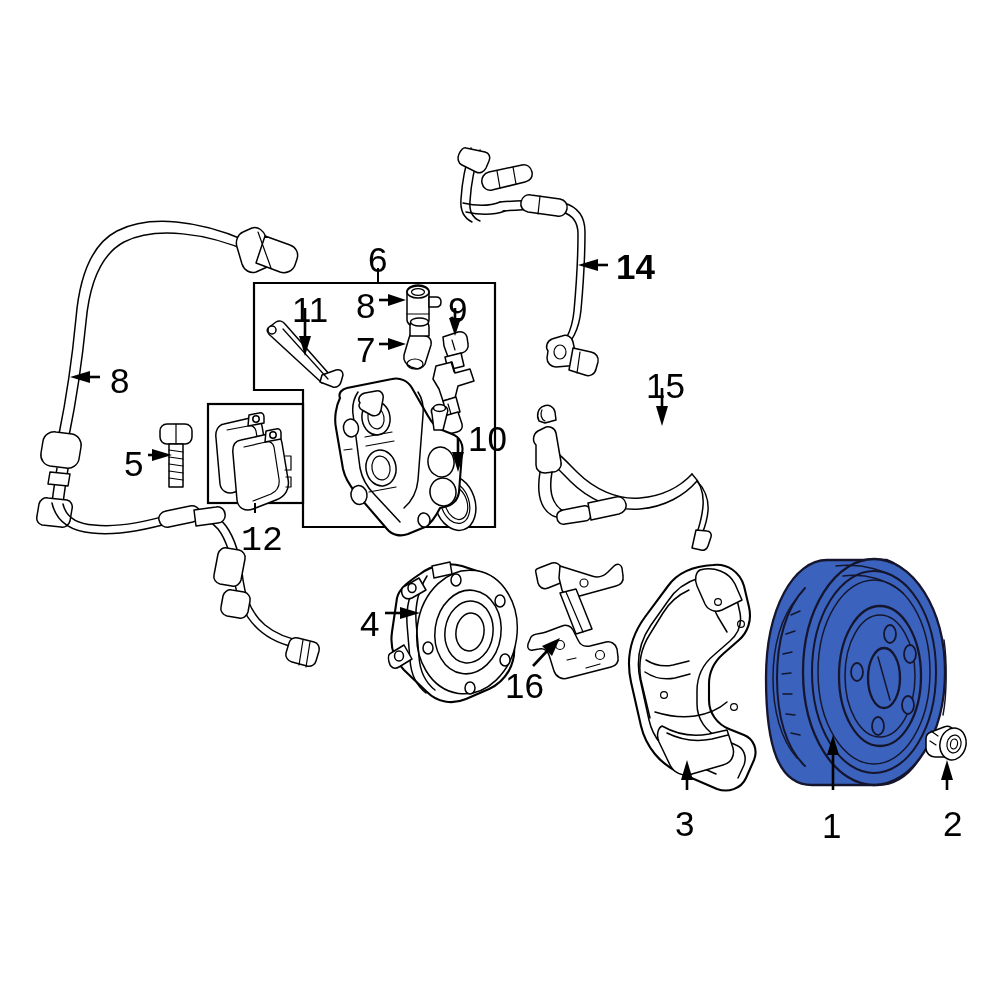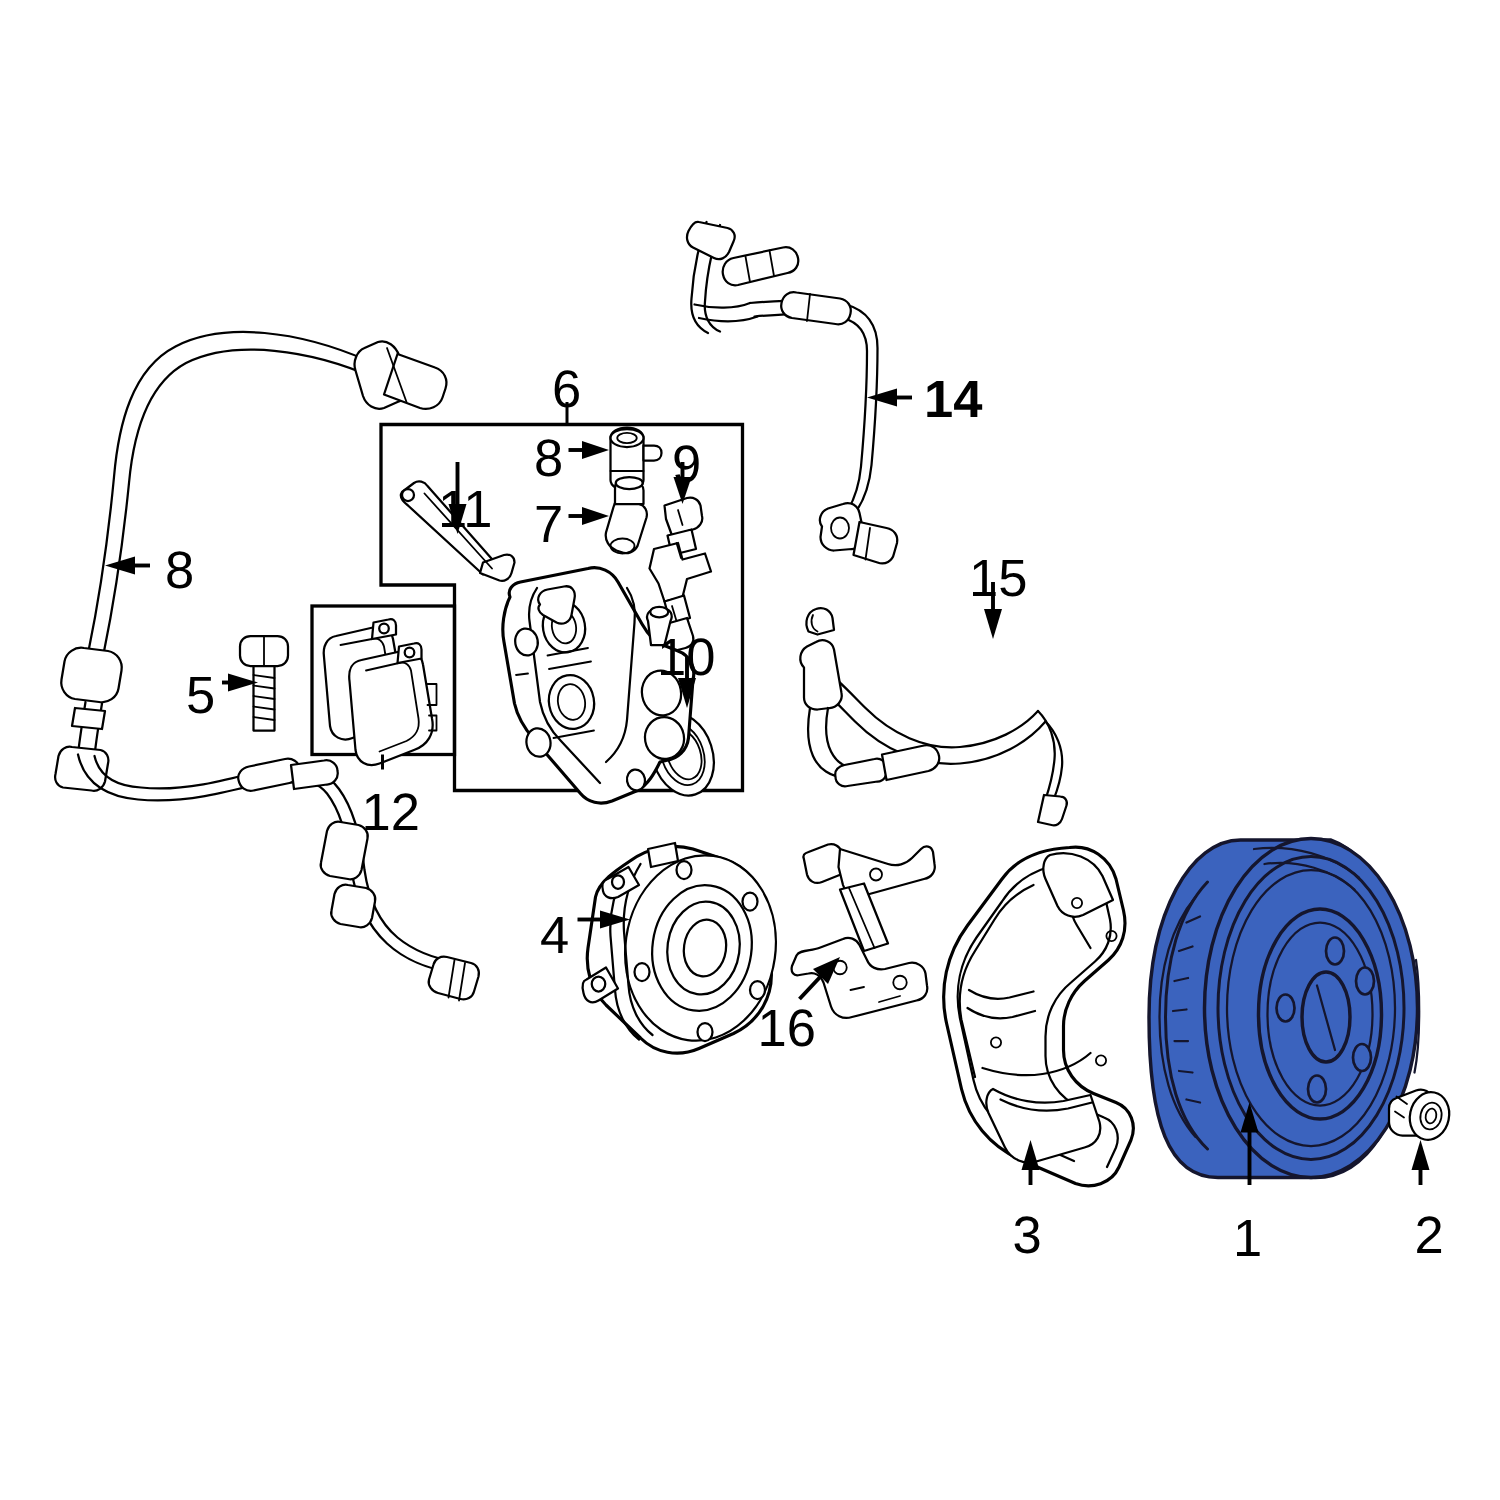--- a/index.html
+++ b/index.html
@@ -489,21 +489,21 @@
 
   <div class="callout-label" style="left:822px; top:808px;">1</div>
   <div class="callout-label" style="left:943px; top:806px;">2</div>
   <div class="callout-label" style="left:675px; top:806px;">3</div>
   <div class="callout-label" style="left:360px; top:606px;">4</div>
   <div class="callout-label" style="left:124px; top:446px;">5</div>
   <div class="callout-label" style="left:368px; top:242px;">6</div>
   <div class="callout-label" style="left:356px; top:332px;">7</div>
   <div class="callout-label" style="left:356px; top:288px;">8</div>
   <div class="callout-label" style="left:448px; top:292px;">9</div>
-  <div class="callout-label" style="left:438px; top:421px;">10</div>
-  <div class="callout-label" style="left:292px; top:292px;margin-top:30px;">11</div>
-  <div class="callout-label" style="left:241px; top:524px;">12</div>
+  <div class="callout-label" style="left:468px; top:421px;">10</div>
+  <div class="callout-label" style="left:292px; top:292px;">11</div>
+  <div class="callout-label" style="left:241px; top:524px;font-family:Liberation Mono, monospace;">12</div>
   <div class="callout-label" style="left:110px; top:363px;">8</div>
   <div class="callout-label" style="left:616px; top:249px;font-weight:bold;">14</div>
   <div class="callout-label" style="left:646px; top:368px;text-align:center;">15</div>
   <div class="callout-label" style="left:505px; top:668px;">16</div>
 
 </div>
 
 </body></html>

